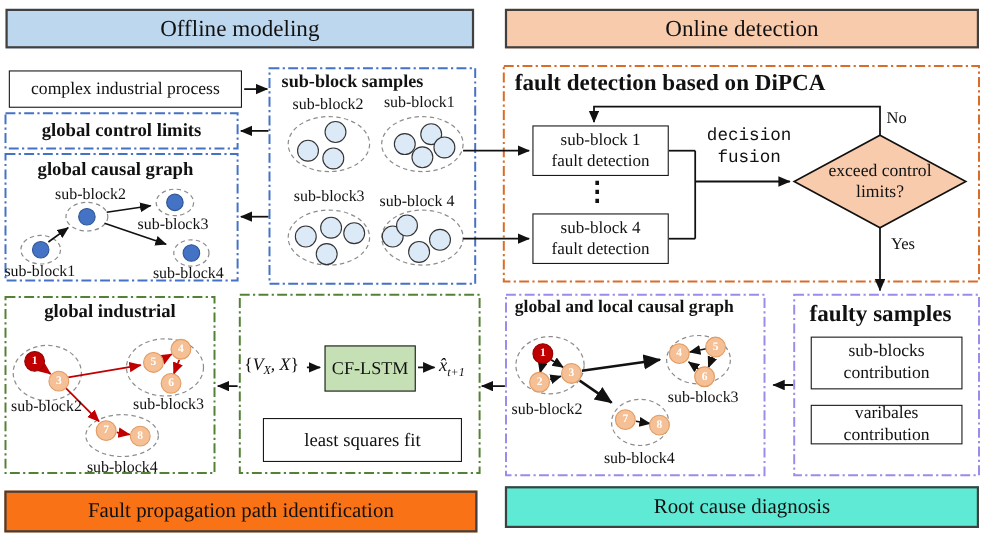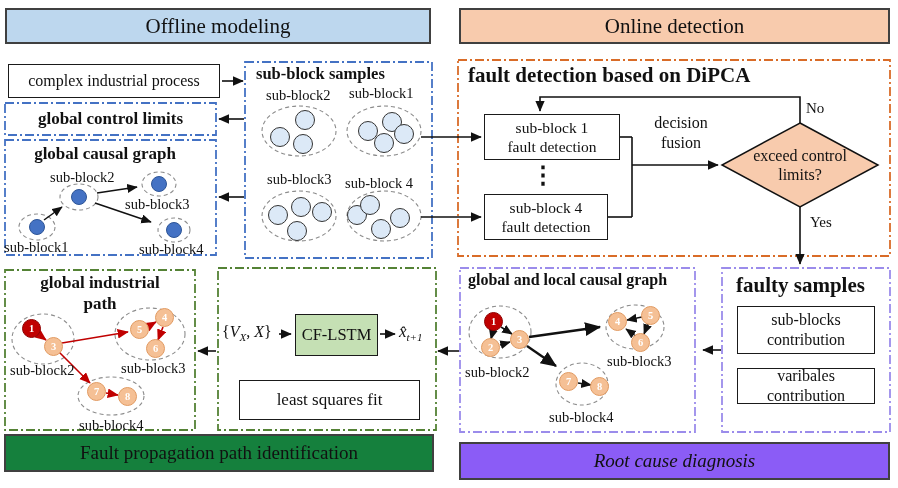--- a/index.html
+++ b/index.html
@@ -3,22 +3,22 @@
 <meta charset="utf-8">
 <style>
   html,body{margin:0;padding:0;background:#fff;}
   .canvas{position:relative;width:898px;height:488px;background:#ffffff;
           font-family:"Liberation Serif",serif;overflow:hidden;color:#111;}
   svg.overlay{position:absolute;left:0;top:0;pointer-events:none;}
   .banner{position:absolute;border:2px solid #404040;box-sizing:border-box;
           display:flex;align-items:center;justify-content:center;font-size:21px;}
   .b-offline{left:5px;top:8px;width:426px;height:36px;background:#BDD7EE;}
   .b-online{left:459px;top:8px;width:431px;height:36px;background:#F8CBAD;}
-  .b-ident{left:4px;top:434px;width:430px;height:38px;background:#15803d;font-size:19px;}
-  .b-root{left:459px;top:442px;width:431px;height:38px;background:#8b5cf6;font-size:19px;font-style:italic;}
+  .b-ident{left:4px;top:446px;width:430px;height:38px;background:#f97316;font-size:19px;}
+  .b-root{left:459px;top:442px;width:431px;height:38px;background:#5eead4;font-size:19px;}
   .wbox{position:absolute;background:#fff;border:1.5px solid #1a1a1a;box-sizing:border-box;
         display:flex;flex-direction:column;align-items:center;justify-content:center;
         text-align:center;font-size:16px;line-height:1.25;}
   .btitle{position:absolute;font-weight:bold;font-size:21px;white-space:nowrap;}
   .ctitle{position:absolute;font-weight:bold;font-size:17px;text-align:center;line-height:21px;}
   .slabel{position:absolute;font-size:14.5px;white-space:nowrap;}
   .ctext{position:absolute;text-align:center;font-size:16px;line-height:20px;}
   .pcircle{position:absolute;width:20px;height:20px;border-radius:50%;
            background:#DCE9F7;border:1.5px solid #333;box-sizing:border-box;}
   .bluenode{position:absolute;width:16px;height:16px;border-radius:50%;
@@ -164,45 +164,44 @@
   <div class="slabel" style="left:125px;top:196px;">sub-block3</div>
   <div class="slabel" style="left:4px;top:239px;">sub-block1</div>
   <div class="slabel" style="left:139px;top:241px;">sub-block4</div>
   <div class="bluenode" style="left:71px;top:189px;"></div>
   <div class="bluenode" style="left:29px;top:219px;"></div>
   <div class="bluenode" style="left:151px;top:176px;"></div>
   <div class="bluenode" style="left:166px;top:222px;"></div>
 
   <div class="btitle" style="left:468px;top:63px;">fault detection based on DiPCA</div>
 
-  <div class="wbox" style="left:484px;top:114px;width:136px;height:46px;font-size:15.5px;">
+  <div class="wbox" style="left:484px;top:114px;width:124px;height:46px;font-size:15.5px;">
     <span>sub-block 1</span>
     <span>fault detection</span>
   </div>
   <div class="vdots" style="left:531px;top:163px;">⋮</div>
   <div class="wbox" style="left:484px;top:194px;width:124px;height:46px;font-size:15.5px;">
     <span>sub-block 4</span>
     <span>fault detection</span>
   </div>
 
-  <div class="ctext" style="left:636px;top:113px;width:90px;">
+  <div class="ctext" style="left:636px;top:113px;width:90px;font-family:Liberation Mono, monospace;">
     <div>decision</div>
     <div>fusion</div>
   </div>
 
   <div class="ctext" style="left:741px;top:146px;width:118px;line-height:19px;">
     <div>exceed control</div>
     <div>limits?</div>
   </div>
   <div class="slabel" style="left:806px;top:100px;font-size:15px;">No</div>
   <div class="slabel" style="left:810px;top:214px;font-size:15px;">Yes</div>
 
   <div class="ctitle" style="left:5px;top:272px;width:190px;">
     <div>global industrial</div>
-    <div>path</div>
   </div>
   <div class="gnode red" style="left:22px;top:319px;">1</div>
   <div class="gnode orange" style="left:44px;top:337px;">3</div>
   <div class="gnode orange" style="left:130px;top:320px;">5</div>
   <div class="gnode orange" style="left:155px;top:308px;">4</div>
   <div class="gnode orange" style="left:146px;top:339px;">6</div>
   <div class="gnode orange" style="left:87px;top:382px;">7</div>
   <div class="gnode orange" style="left:118px;top:387px;">8</div>
   <div class="slabel" style="left:10px;top:362px;">sub-block2</div>
   <div class="slabel" style="left:121px;top:360px;">sub-block3</div>

